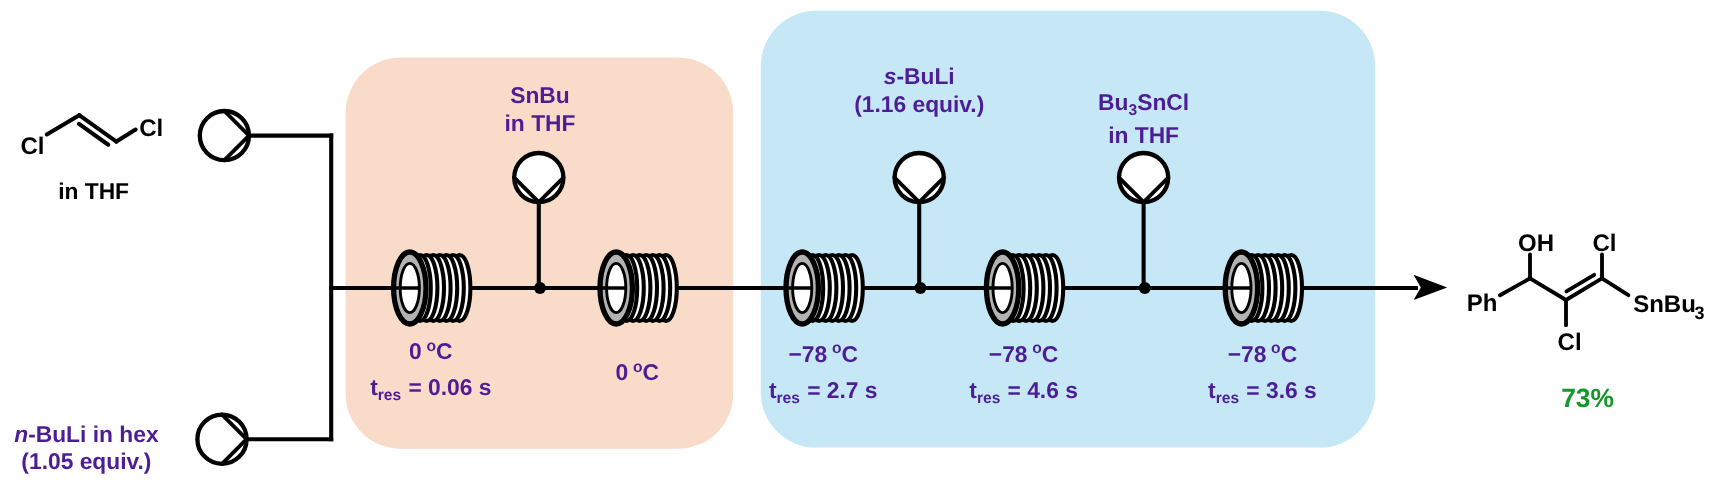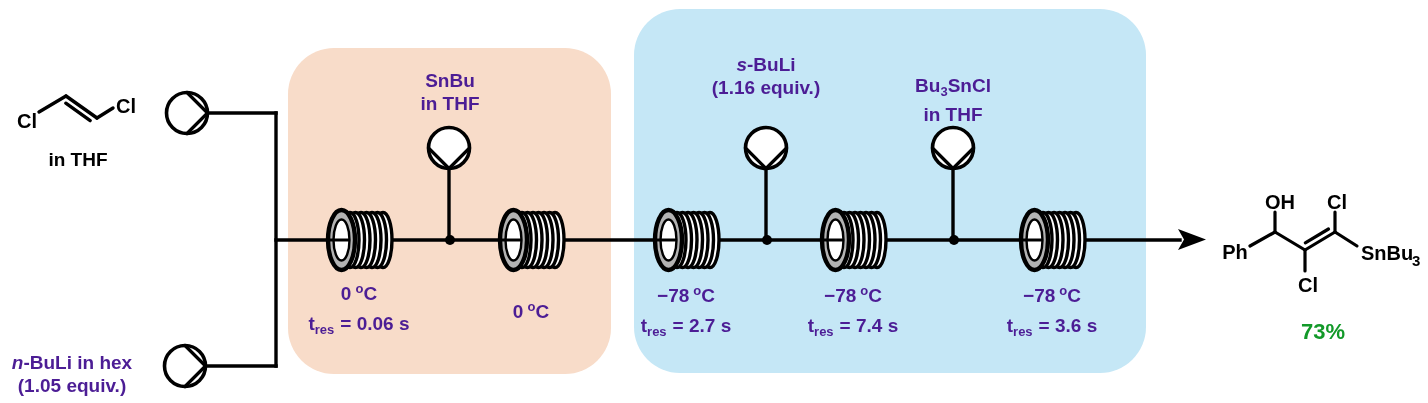--- a/index.html
+++ b/index.html
@@ -149,21 +149,21 @@
     <div><span>0</span><sup class="deg">o</sup><span>C</span></div>
   </div>
 
   <div class="label coil-label" style="left:686px; top:311px;">
     <div><span>−78</span><sup class="deg">o</sup><span>C</span></div>
     <div><span>t</span><sub>res</sub><span class="eq">= 2.7 s</span></div>
   </div>
 
   <div class="label coil-label" style="left:853px; top:311px;">
     <div><span>−78</span><sup class="deg">o</sup><span>C</span></div>
-    <div><span>t</span><sub>res</sub><span class="eq">= 7.4 s</span></div>
+    <div><span>t</span><sub>res</sub><span class="eq">= 4.6 s</span></div>
   </div>
 
   <div class="label coil-label" style="left:1052px; top:311px;">
     <div><span>−78</span><sup class="deg">o</sup><span>C</span></div>
     <div><span>t</span><sub>res</sub><span class="eq">= 3.6 s</span></div>
   </div>
 
 </div>
 
 </body></html>

